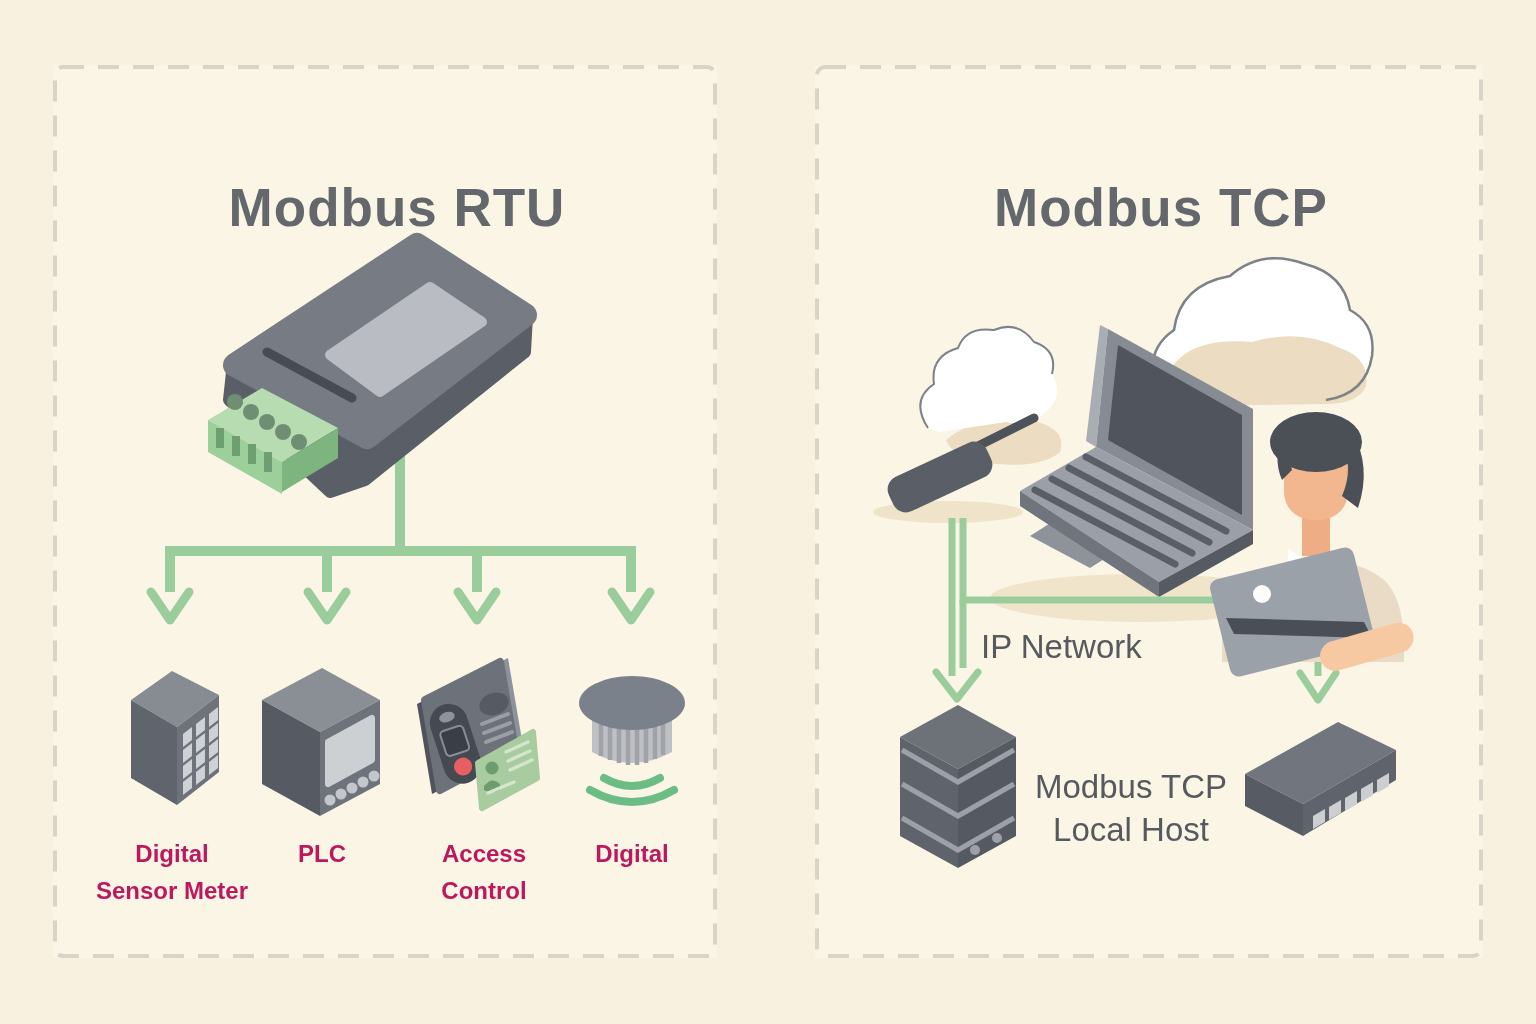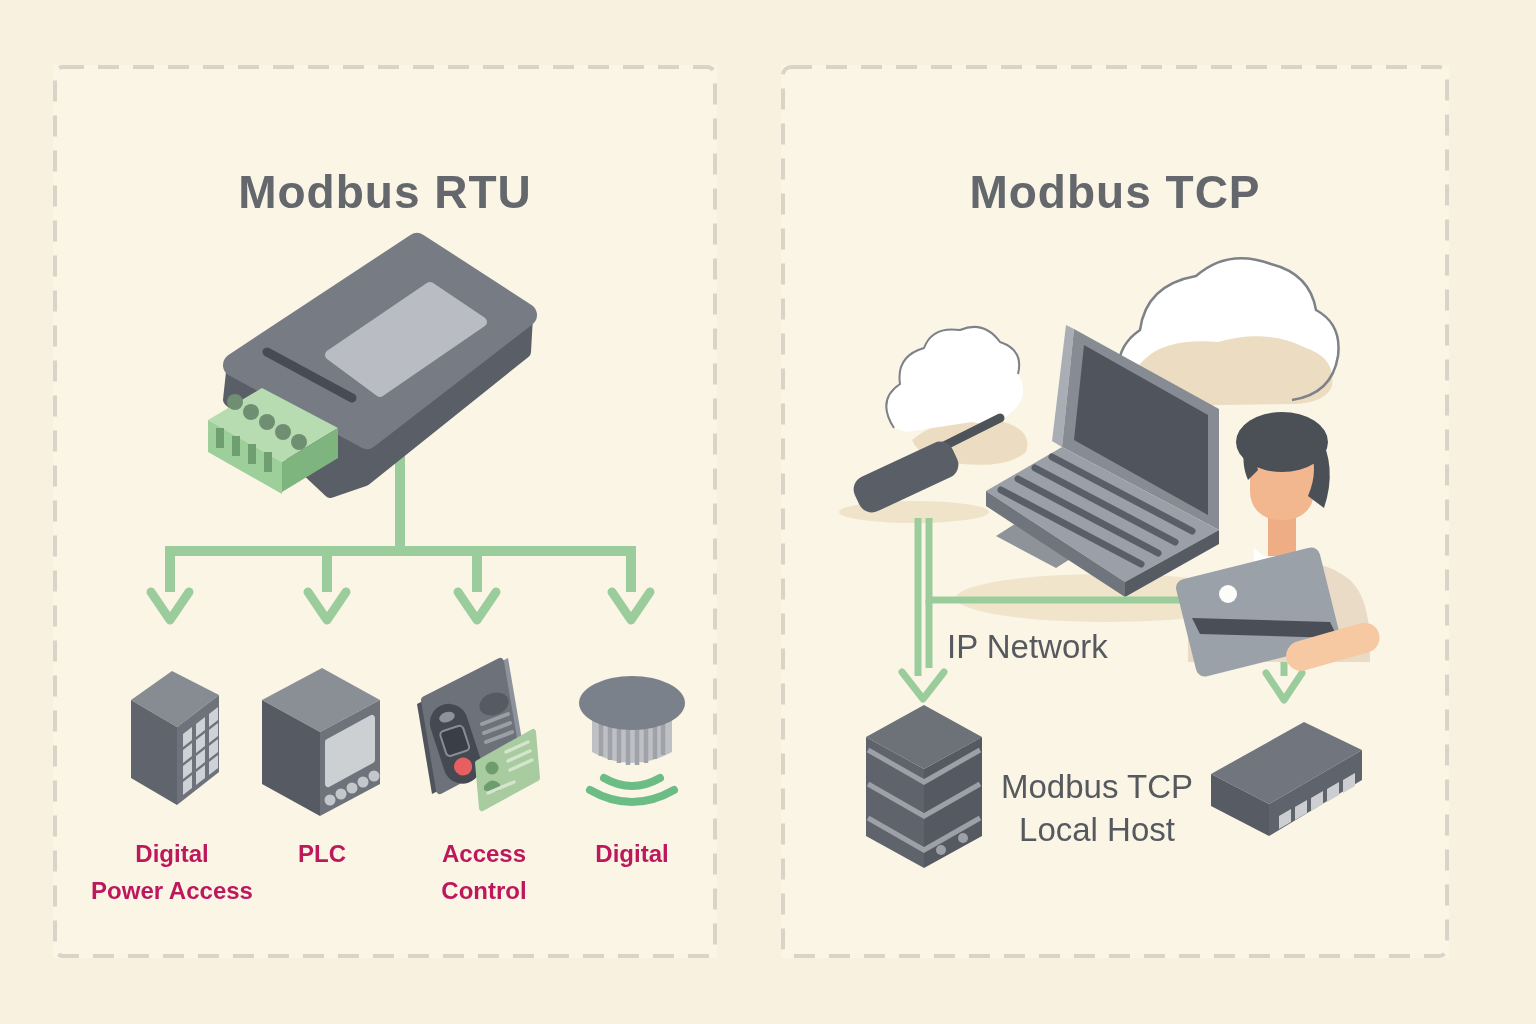--- a/index.html
+++ b/index.html
@@ -3,25 +3,25 @@
 <meta charset="utf-8">
 <style>
   html,body{margin:0;padding:0}
   body{
     width:1536px;height:1024px;position:relative;overflow:hidden;
     background:#f8f1e0;
     font-family:"Liberation Sans", sans-serif;
   }
   .panel{position:absolute;top:65px;height:893px;background:#fbf5e6}
   #left-panel{left:53px;width:664px}
-  #right-panel{left:781px;width:668px}
+  #right-panel{left:815px;width:668px}
   svg.layer{position:absolute;left:0;top:0;width:100%;height:100%;display:block}
   .title{
-    position:absolute;top:100px;left:0;width:100%;margin:0;
-    text-align:center;font-size:46px;font-weight:600;letter-spacing:1px;
+    position:absolute;top:100px;left:0;width:100%;margin:12px;
+    text-align:center;font-size:53px;font-weight:600;letter-spacing:1px;
     color:#64676c;
   }
   .dev-label{
     position:absolute;width:220px;text-align:center;
     font-size:24px;line-height:37px;font-weight:700;color:#be185d;
   }
   .net-label{
     position:absolute;font-size:33px;font-weight:500;color:#56595e;
   }
   .net-label.center{text-align:center;line-height:43px}
@@ -155,21 +155,21 @@
             <path d="M590,790 Q632,814 674,790"></path>
           </g>
         </g>
       </g>
     </svg>
 
     <h1 class="title">Modbus RTU</h1>
 
     <div class="dev-label" style="left:9px;top:770px">
       <span class="line">Digital</span>
-      <span class="line">Power Access</span>
+      <span class="line">Sensor Meter</span>
     </div>
     <div class="dev-label" style="left:159px;top:770px">
       <span class="line">PLC</span>
     </div>
     <div class="dev-label" style="left:321px;top:770px">
       <span class="line">Access</span>
       <span class="line">Control</span>
     </div>
     <div class="dev-label" style="left:469px;top:770px">
       <span class="line">Digital</span>

